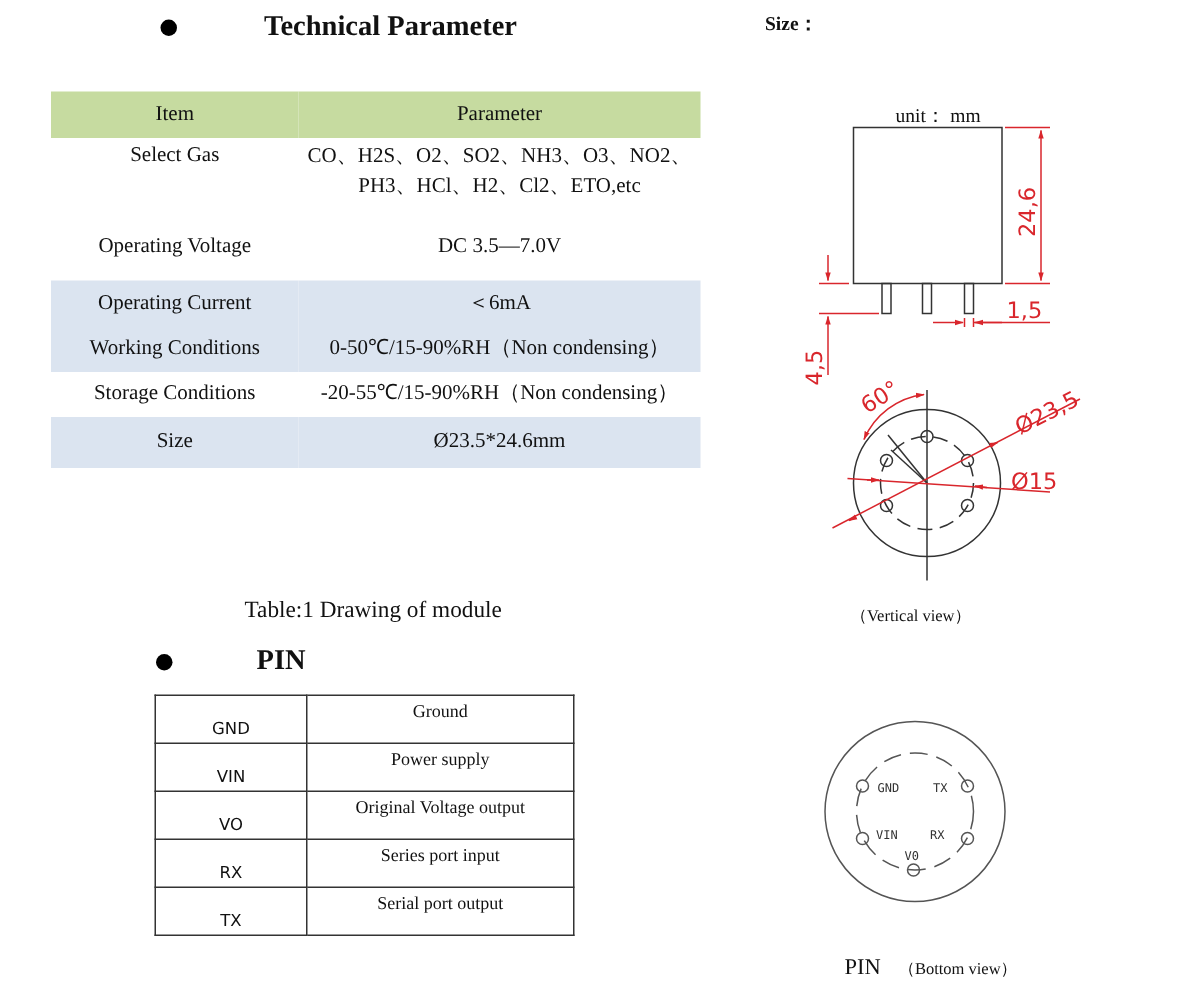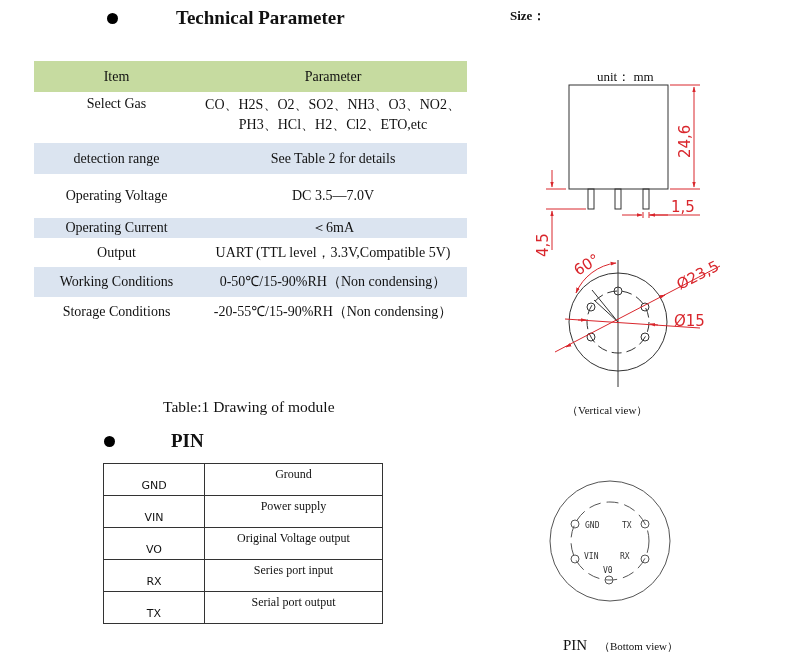--- a/index.html
+++ b/index.html
@@ -37,43 +37,39 @@
     <th>Item</th>
     <th>Parameter</th>
   </tr>
   <tr style="height:51px;">
     <td class="c1" style="vertical-align:top; padding-top:4px;">Select Gas</td>
     <td class="c2" style="vertical-align:top; padding-top:3px;">
       <div>CO、H2S、O2、SO2、NH3、O3、NO2、</div>
       <div>PH3、HCl、H2、Cl2、ETO,etc</div>
     </td>
   </tr>
-  <tr class="blue" style="height:31px;">
-    <td class="c1">detection range</td>
-    <td class="c2">See Table 2 for details</td>
-  </tr>
   <tr style="height:44px;">
     <td class="c1">Operating Voltage</td>
     <td class="c2">DC 3.5—7.0V</td>
   </tr>
-  <tr class="blue" style="height:20px;">
+  <tr class="blue" style="height:31px;">
     <td class="c1">Operating Current</td>
     <td class="c2">＜6mA</td>
-  </tr>
-  <tr style="height:29px;">
-    <td class="c1">Output</td>
-    <td class="c2">UART (TTL level，3.3V,Compatible 5V)</td>
   </tr>
   <tr class="blue" style="height:30px;">
     <td class="c1">Working Conditions</td>
     <td class="c2">0-50℃/15-90%RH（Non condensing）</td>
   </tr>
   <tr style="height:30px;">
     <td class="c1">Storage Conditions</td>
     <td class="c2">-20-55℃/15-90%RH（Non condensing）</td>
+  </tr>
+  <tr class="blue" style="height:34px;">
+    <td class="c1">Size</td>
+    <td class="c2">Ø23.5*24.6mm</td>
   </tr>
 </tbody>
   </table>
 
 <div class="abs caption" style="left:163px; top:398px;">Table:1 Drawing of module</div>
 
 <div class="abs section-title" style="left:104px; top:430px;">
   <span class="bullet" style="margin-right:16px;"></span>
   <span>PIN</span>
 </div>

